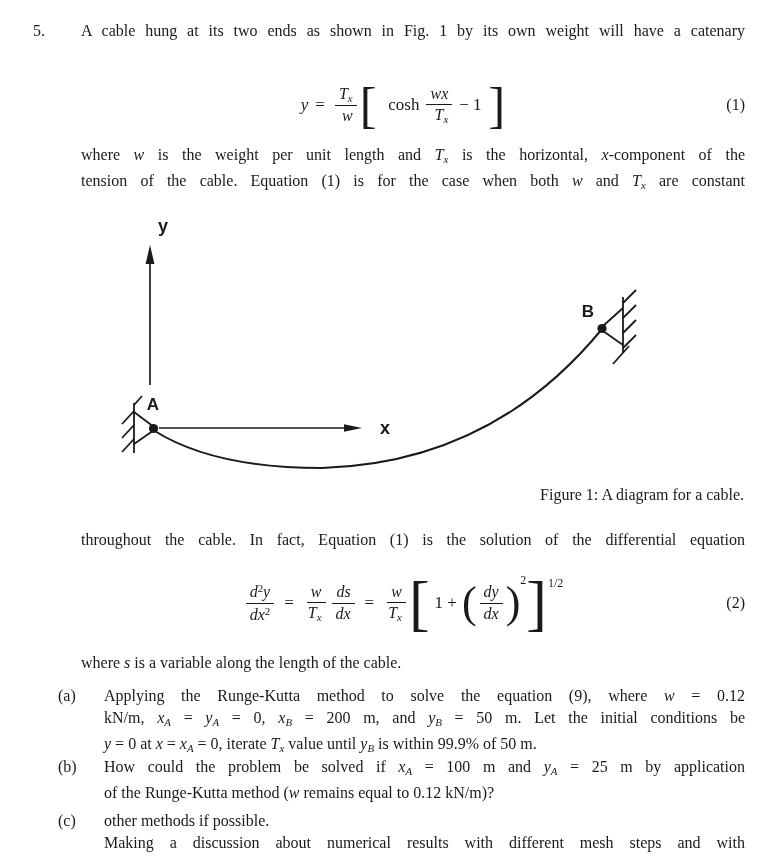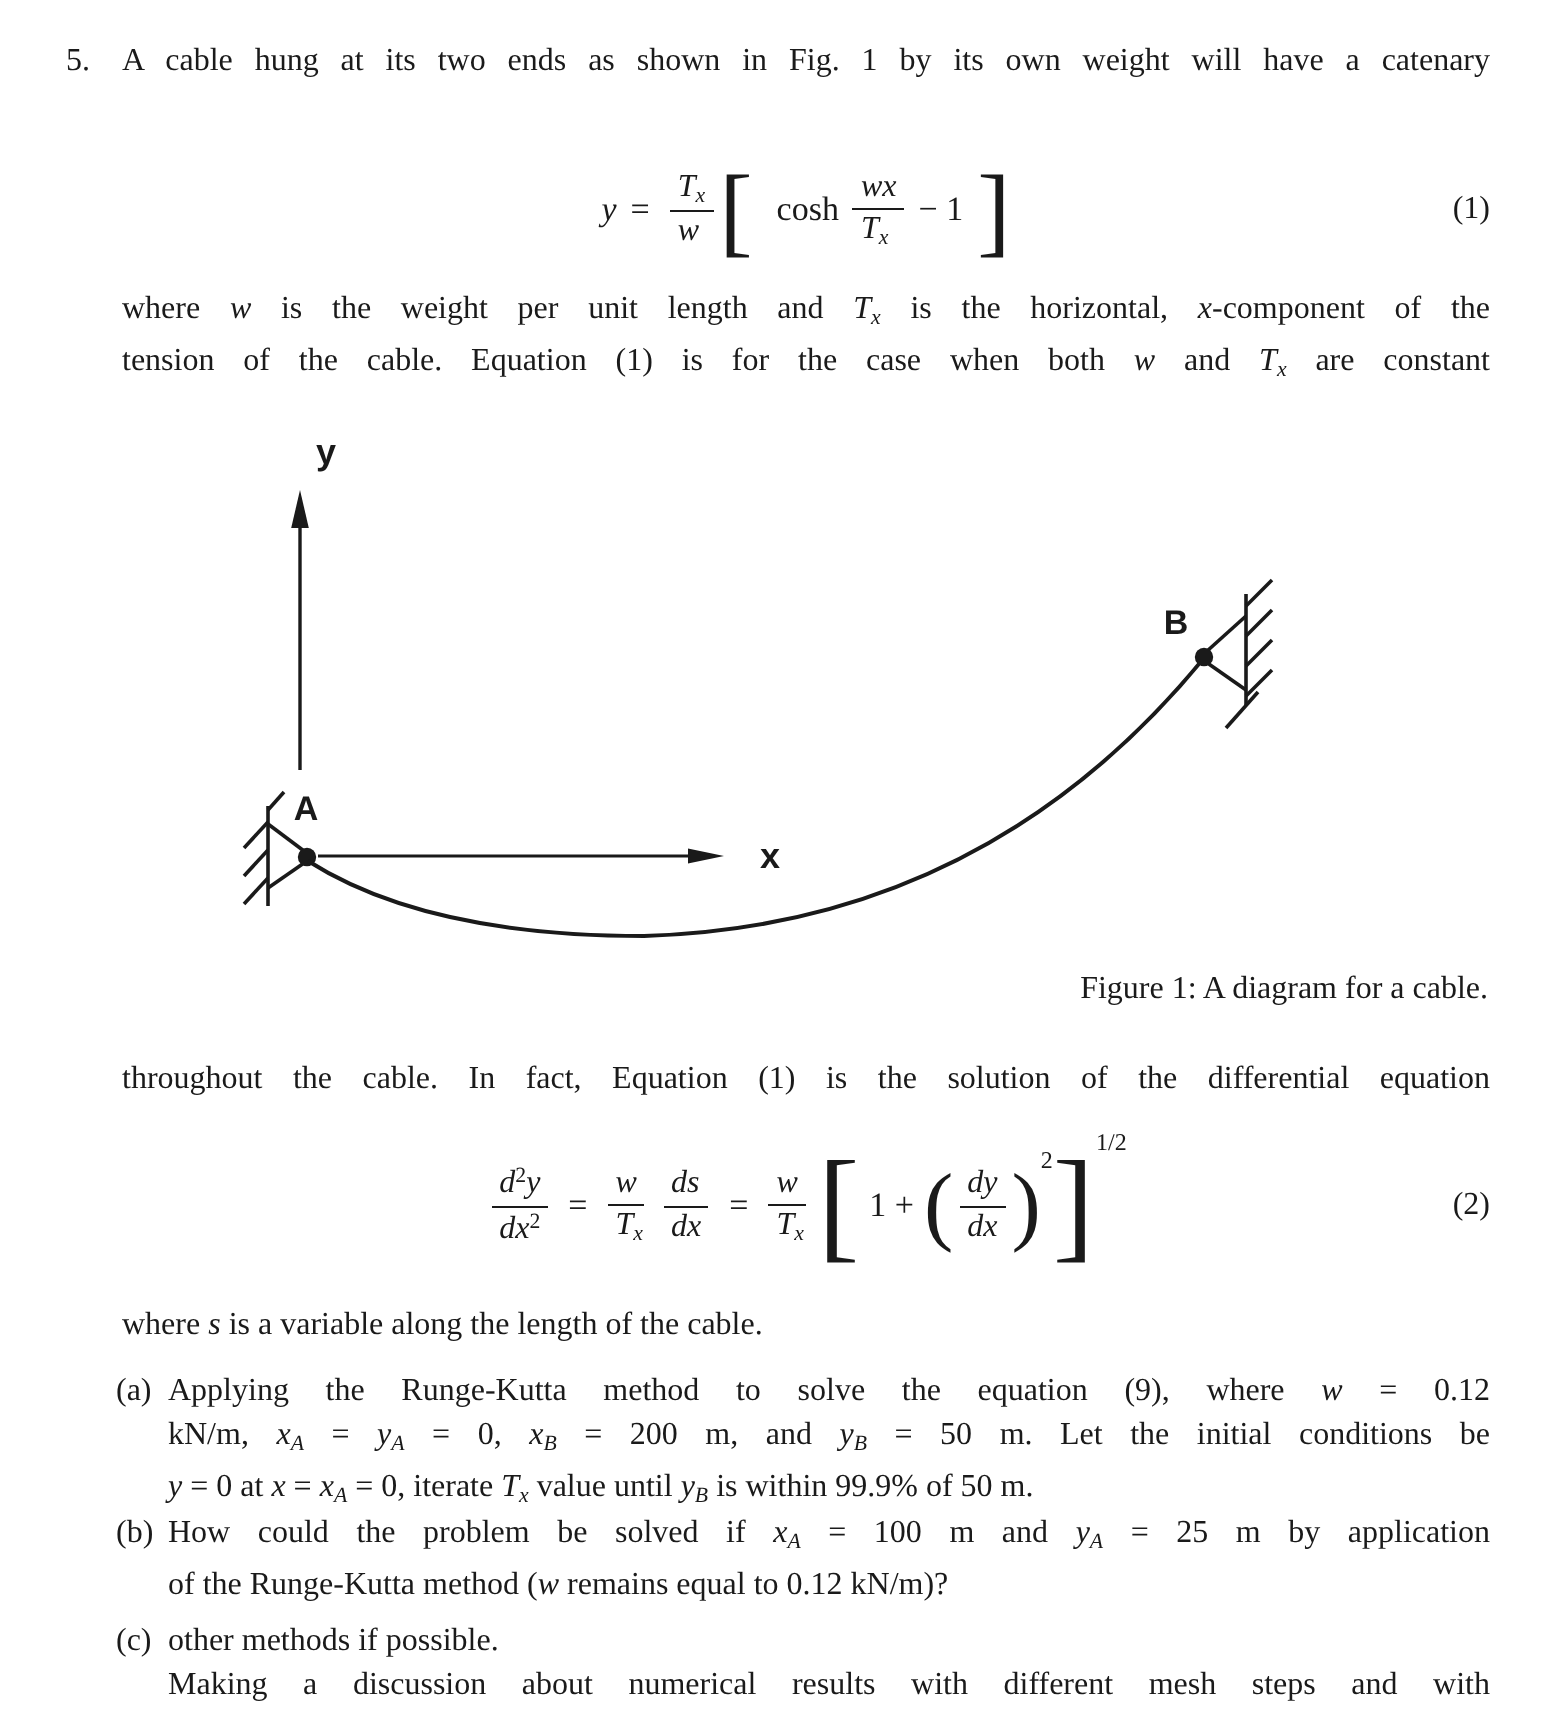--- a/index.html
+++ b/index.html
@@ -1,27 +1,27 @@
 <!DOCTYPE html>
 <html><head>
 <meta charset="utf-8">
 <style>
   html,body{margin:0;padding:0;}
   body{width:780px;height:862px;position:relative;background:#ffffff;overflow:hidden;
        font-family:"Liberation Serif","DejaVu Serif",serif;color:#1a1a1a;}
   .abs{position:absolute;}
   .body-text{font-size:16px;line-height:22px;}
-  .line{white-space:normal;}
+  .line{white-space:normal;margin-left:20px;}
   .jl{text-align:justify;text-align-last:justify;}
   .mi{font-style:italic;}
   .ms{font-style:italic;font-size:68%;vertical-align:-0.28em;letter-spacing:0;}
   .mp{font-style:normal;font-size:68%;vertical-align:0.45em;}
   
   .eqrow{display:flex;align-items:center;justify-content:center;font-size:17px;}
-  .frac{display:inline-flex;flex-direction:column;align-items:flex-start;margin:0 3px;font-size:16px;line-height:1.15;}
+  .frac{display:inline-flex;flex-direction:column;align-items:flex-end;margin:0 3px;font-size:16px;line-height:1.15;}
   .frac .num{padding:0 4px 1px;border-bottom:1.4px solid #1a1a1a;}
   .frac .den{padding:1px 4px 0;}
   .op{margin:0 7px;}
   .fn{margin:0 4px 0 12px;}
   .bigd{font-weight:400;line-height:1;display:inline-block;}
   .d1{font-size:50px;}
   .d2{font-size:62px;}
   .d3{font-size:44px;}
   .dsup{font-size:12px;align-self:flex-start;}
   .eqnum{position:absolute;right:0;top:50%;transform:translateY(-50%);font-size:16px;}
@@ -133,21 +133,21 @@
     <span class="bigd d2">[</span>
     <span class="op" style="margin:0 5px;">1 +</span>
     <span class="bigd d3">(</span>
     <span class="frac">
       <span class="num"><span class="mi">dy</span></span>
       <span class="den"><span class="mi">dx</span></span>
     </span>
     <span class="bigd d3">)</span>
     <span class="dsup" style="margin-top:10px;">2</span>
     <span class="bigd d2">]</span>
-    <span class="dsup" style="margin-top:1px;margin-left:1px;">1/2</span>
+    <span class="dsup" style="margin-top:13px;margin-left:1px;">1/2</span>
   </div>
   <span class="eqnum">(2)</span>
 </div>
 
 <div class="abs body-text" style="left:61px;top:652px;width:684px;">
   <div class="line"><span>where </span><span class="mi">s</span><span> is a variable along the length of the cable.</span></div>
 </div>
 
 <div class="item" style="top:685px;">
   <span class="ilabel">(a)</span>

